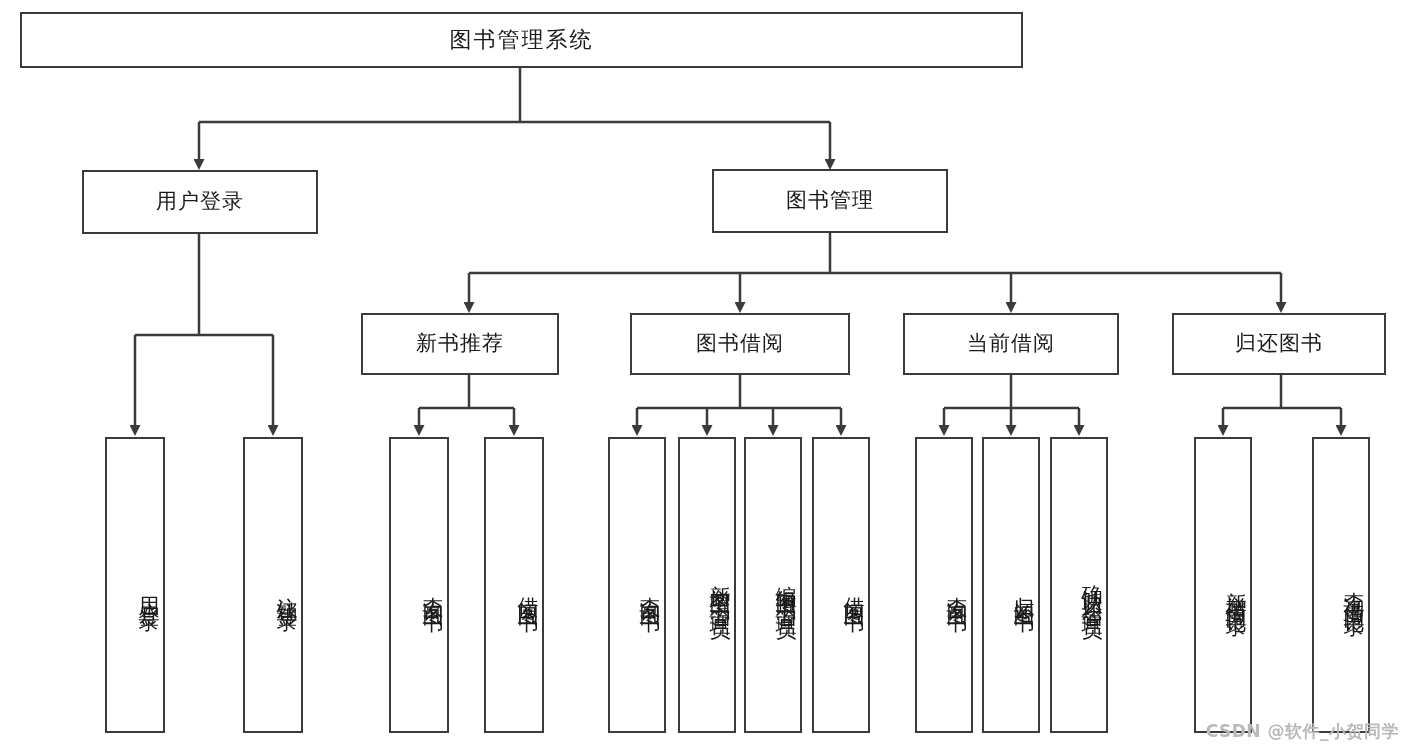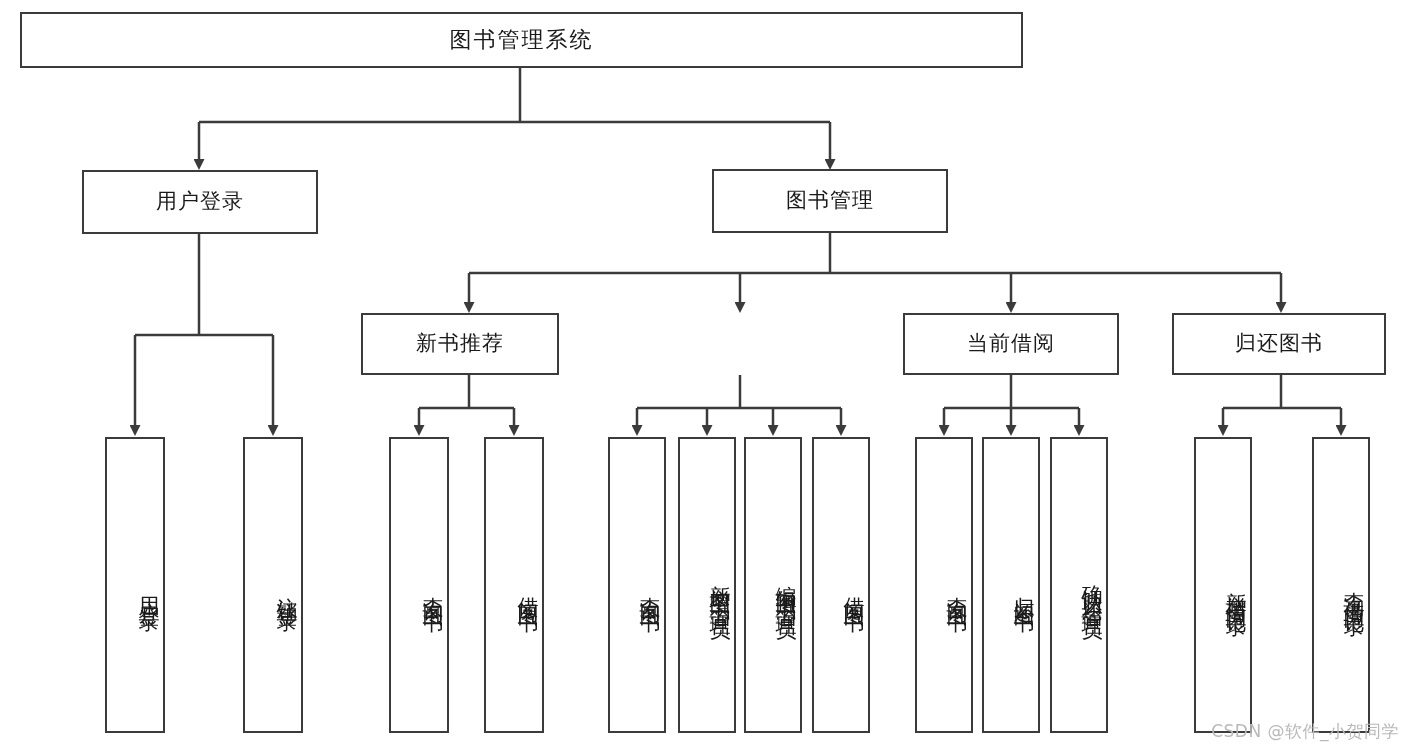--- a/index.html
+++ b/index.html
@@ -34,20 +34,21 @@
     justify-content:center;
   }
   .watermark{
     position:absolute;
     right:6px;bottom:4px;
     font-size:17px;
     color:#b9b9b9;
     letter-spacing:0.5px;
     white-space:nowrap;
     font-family:"DejaVu Sans","Liberation Sans",sans-serif;
+    font-weight:bold;
   }
 </style>
 </head>
 <body>
 
 <div id="diagram-root">
 
   <svg id="wires" viewBox="0 0 1405 747">
     <defs>
       <marker id="arrow" markerWidth="11" markerHeight="11" refX="1" refY="5.5" orient="auto" markerUnits="userSpaceOnUse">
@@ -102,20 +103,21 @@
   </svg>
 
   <div class="node root" style="left:20px;top:12px;width:1003px;height:56px;">图书管理系统</div>
 
   <div class="node h" style="left:82px;top:170px;width:236px;height:64px;">用户登录</div>
 
   <div class="node h" style="left:712px;top:169px;width:236px;height:64px;">图书管理</div>
 
   <div class="node h" style="left:361px;top:313px;width:198px;height:62px;">新书推荐</div>
 
+  <div class="node h" style="left:630px;top:313px;width:220px;height:62px;">图书借阅</div>
 
   <div class="node h" style="left:903px;top:313px;width:216px;height:62px;">当前借阅</div>
 
   <div class="node h" style="left:1172px;top:313px;width:214px;height:62px;">归还图书</div>
 
   <div class="node v" style="left:105px;top:437px;width:60px;height:296px;">用户登录</div>
 
   <div class="node v" style="left:243px;top:437px;width:60px;height:296px;">注销登录</div>
 
   <div class="node v" style="left:389px;top:437px;width:60px;height:296px;">查询图书</div>

